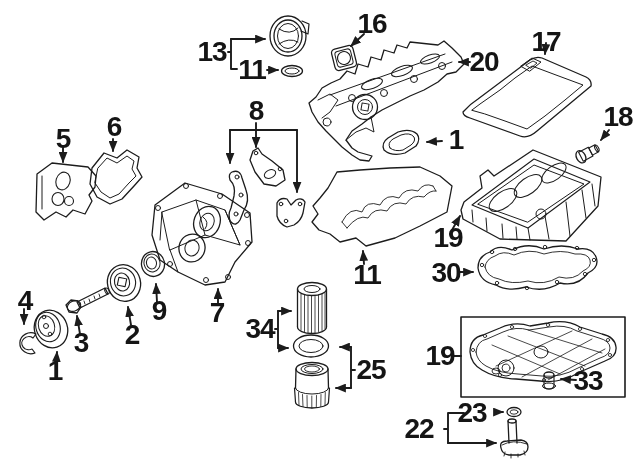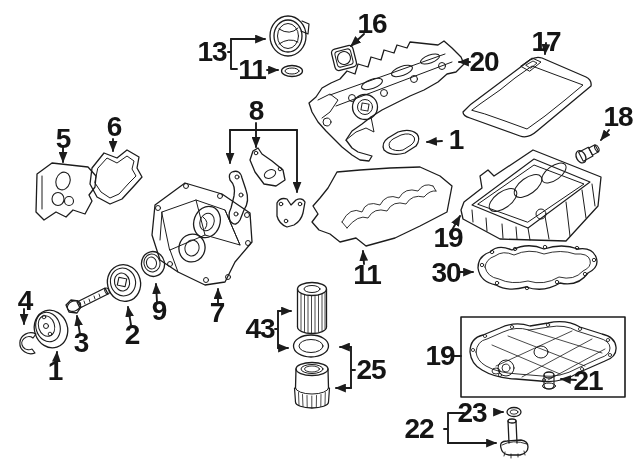--- a/index.html
+++ b/index.html
@@ -311,19 +311,19 @@
 <div class="callout" style="left:367px;top:275px">11</div>
 <div class="callout" style="left:456px;top:140px">1</div>
 <div class="callout" style="left:212px;top:52px">13</div>
 <div class="callout" style="left:252px;top:70px">11</div>
 <div class="callout" style="left:372px;top:24px">16</div>
 <div class="callout" style="left:448px;top:238px">19</div>
 <div class="callout" style="left:546px;top:42px">17</div>
 <div class="callout" style="left:618px;top:117px">18</div>
 <div class="callout" style="left:440px;top:356px">19</div>
 <div class="callout" style="left:446px;top:273px">30</div>
-<div class="callout" style="left:588px;top:381px">21</div>
+<div class="callout" style="left:588px;top:381px">33</div>
 <div class="callout" style="left:419px;top:429px">22</div>
 <div class="callout" style="left:472px;top:413px">23</div>
-<div class="callout" style="left:260px;top:329px">43</div>
+<div class="callout" style="left:260px;top:329px">34</div>
 <div class="callout" style="left:371px;top:370px">25</div>
 
 </div>
 
 </body></html>

